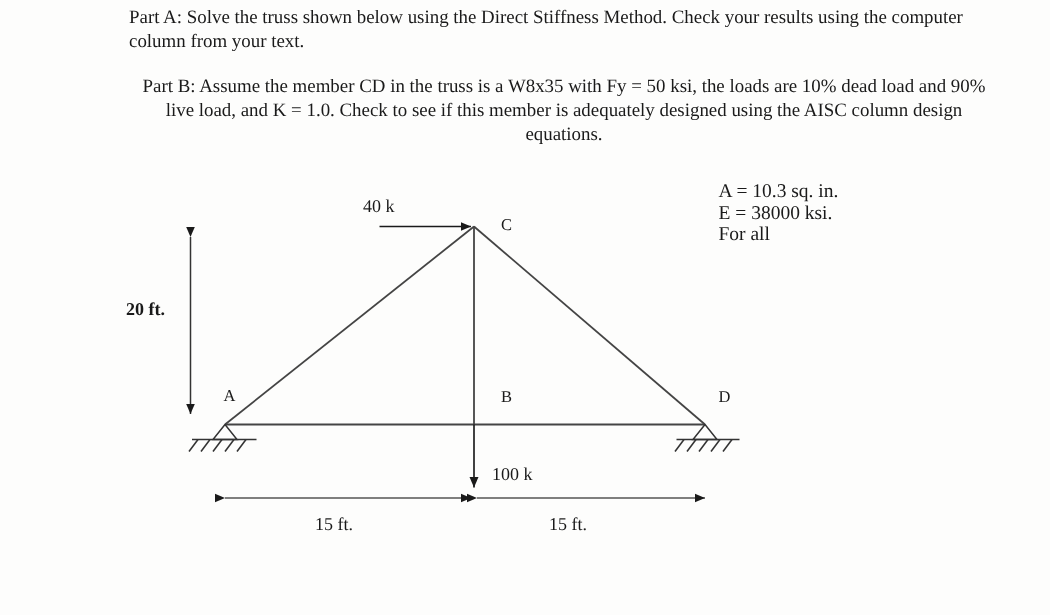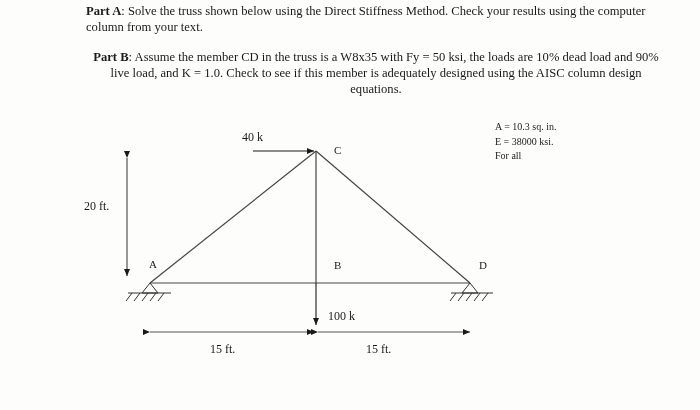--- a/index.html
+++ b/index.html
@@ -1,24 +1,24 @@
 <!DOCTYPE html>
 <html><head>
 <meta charset="utf-8">
 <style>
   html, body { margin:0; padding:0; }
   body { width:700px; height:410px; background:#fdfdfc; position:relative; overflow:hidden;
          font-family:"Liberation Serif", "DejaVu Serif", serif; color:#1a1a1a; }
   .para { position:absolute; left:86px; width:580px; font-size:12.6px; line-height:16px; }
-  .para b { font-weight:bold;margin-top:28px; }
+  .para b { font-weight:normal;margin-top:28px; }
   #partA { top:3px; }
   #partB { top:49px;text-align:center; }
   svg { position:absolute; left:0; top:0; }
   .lbl { position:absolute; font-size:12px; white-space:nowrap; }
-  .props { position:absolute; left:495px; top:120px; font-size:10px; line-height:14.5px; }
+  .props { position:absolute; left:479px; top:120px; font-size:13px; line-height:14.5px; }
 </style>
 </head>
 <body>
 
 <div class="para" id="partA">
   <b>Part A</b><span>: Solve the truss shown below using the Direct Stiffness Method.  Check your results using the computer column from your text.</span>
 </div>
 <div class="para" id="partB">
   <b>Part B</b><span>: Assume the member CD in the truss is a W8x35 with Fy = 50 ksi, the loads are 10% dead load and 90% live load, and K = 1.0.  Check to see if this member is adequately designed using the AISC column design equations.</span>
 </div>
@@ -67,21 +67,21 @@
     <line x1="150" y1="332" x2="314" y2="332" marker-start="url(#arr)" marker-end="url(#arr)"></line>
     <line x1="318" y1="332" x2="470" y2="332" marker-start="url(#arr)" marker-end="url(#arr)"></line>
   </g>
 </svg>
 
 <span class="lbl" style="left:242px;top:130px;">40 k</span>
 <span class="lbl" style="left:334px;top:144px;font-size:11px;">C</span>
 <span class="lbl" style="left:149px;top:258px;font-size:11px;">A</span>
 <span class="lbl" style="left:334px;top:259px;font-size:11px;">B</span>
 <span class="lbl" style="left:479px;top:259px;font-size:11px;">D</span>
-<span class="lbl" style="left:84px;top:199px;">20 ft.</span>
+<span class="lbl" style="left:84px;top:199px;font-weight:bold;">20 ft.</span>
 <span class="lbl" style="left:328px;top:309px;">100 k</span>
 <span class="lbl" style="left:210px;top:342px;">15 ft.</span>
 <span class="lbl" style="left:366px;top:342px;">15 ft.</span>
 
 <div class="props">
   <div>A = 10.3 sq. in.</div>
   <div>E = 38000 ksi.</div>
   <div>For all</div>
 </div>
 

